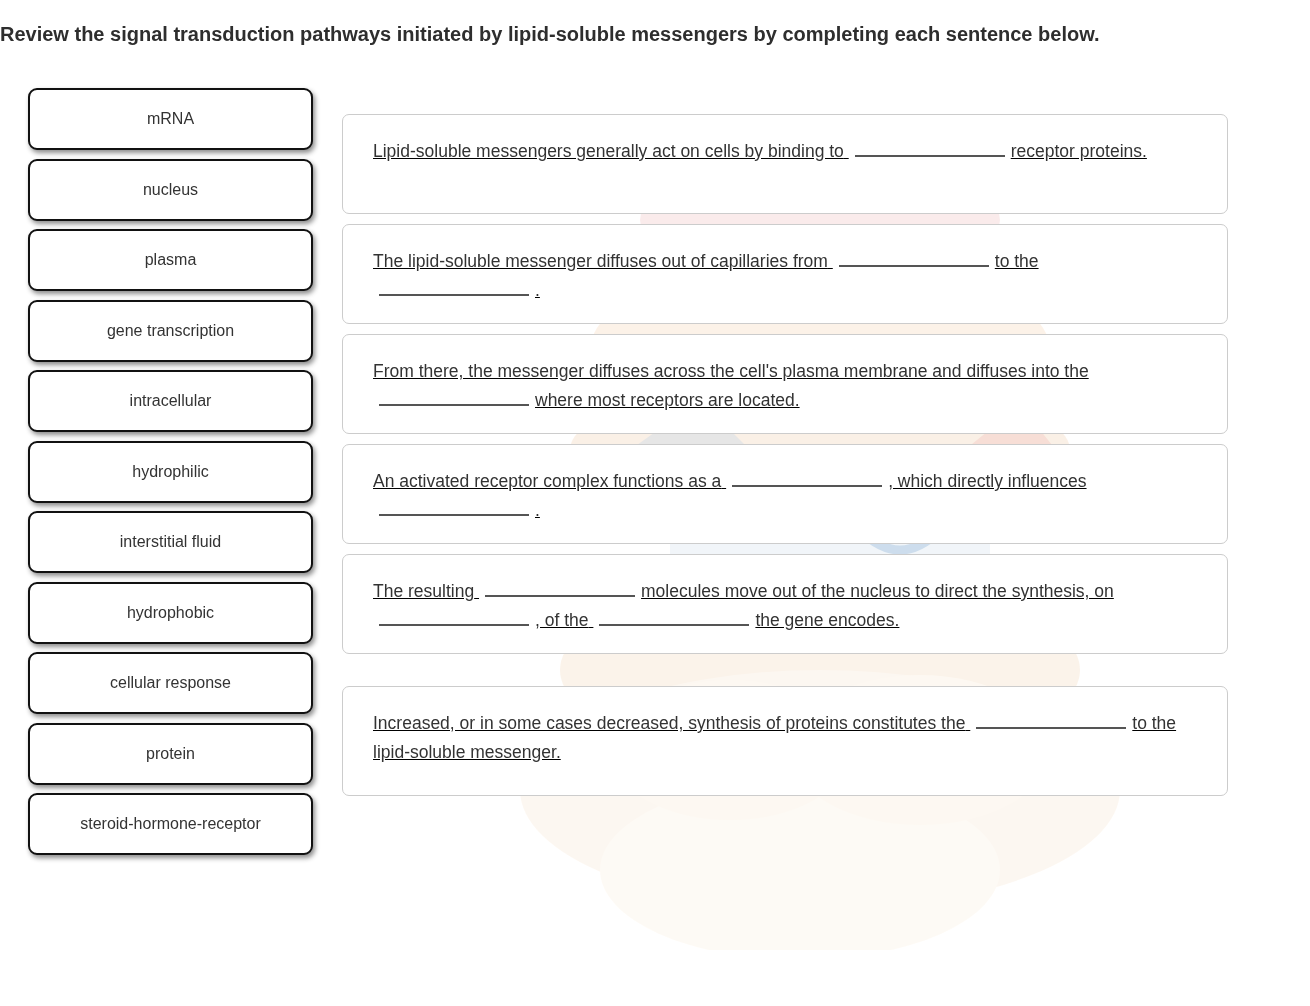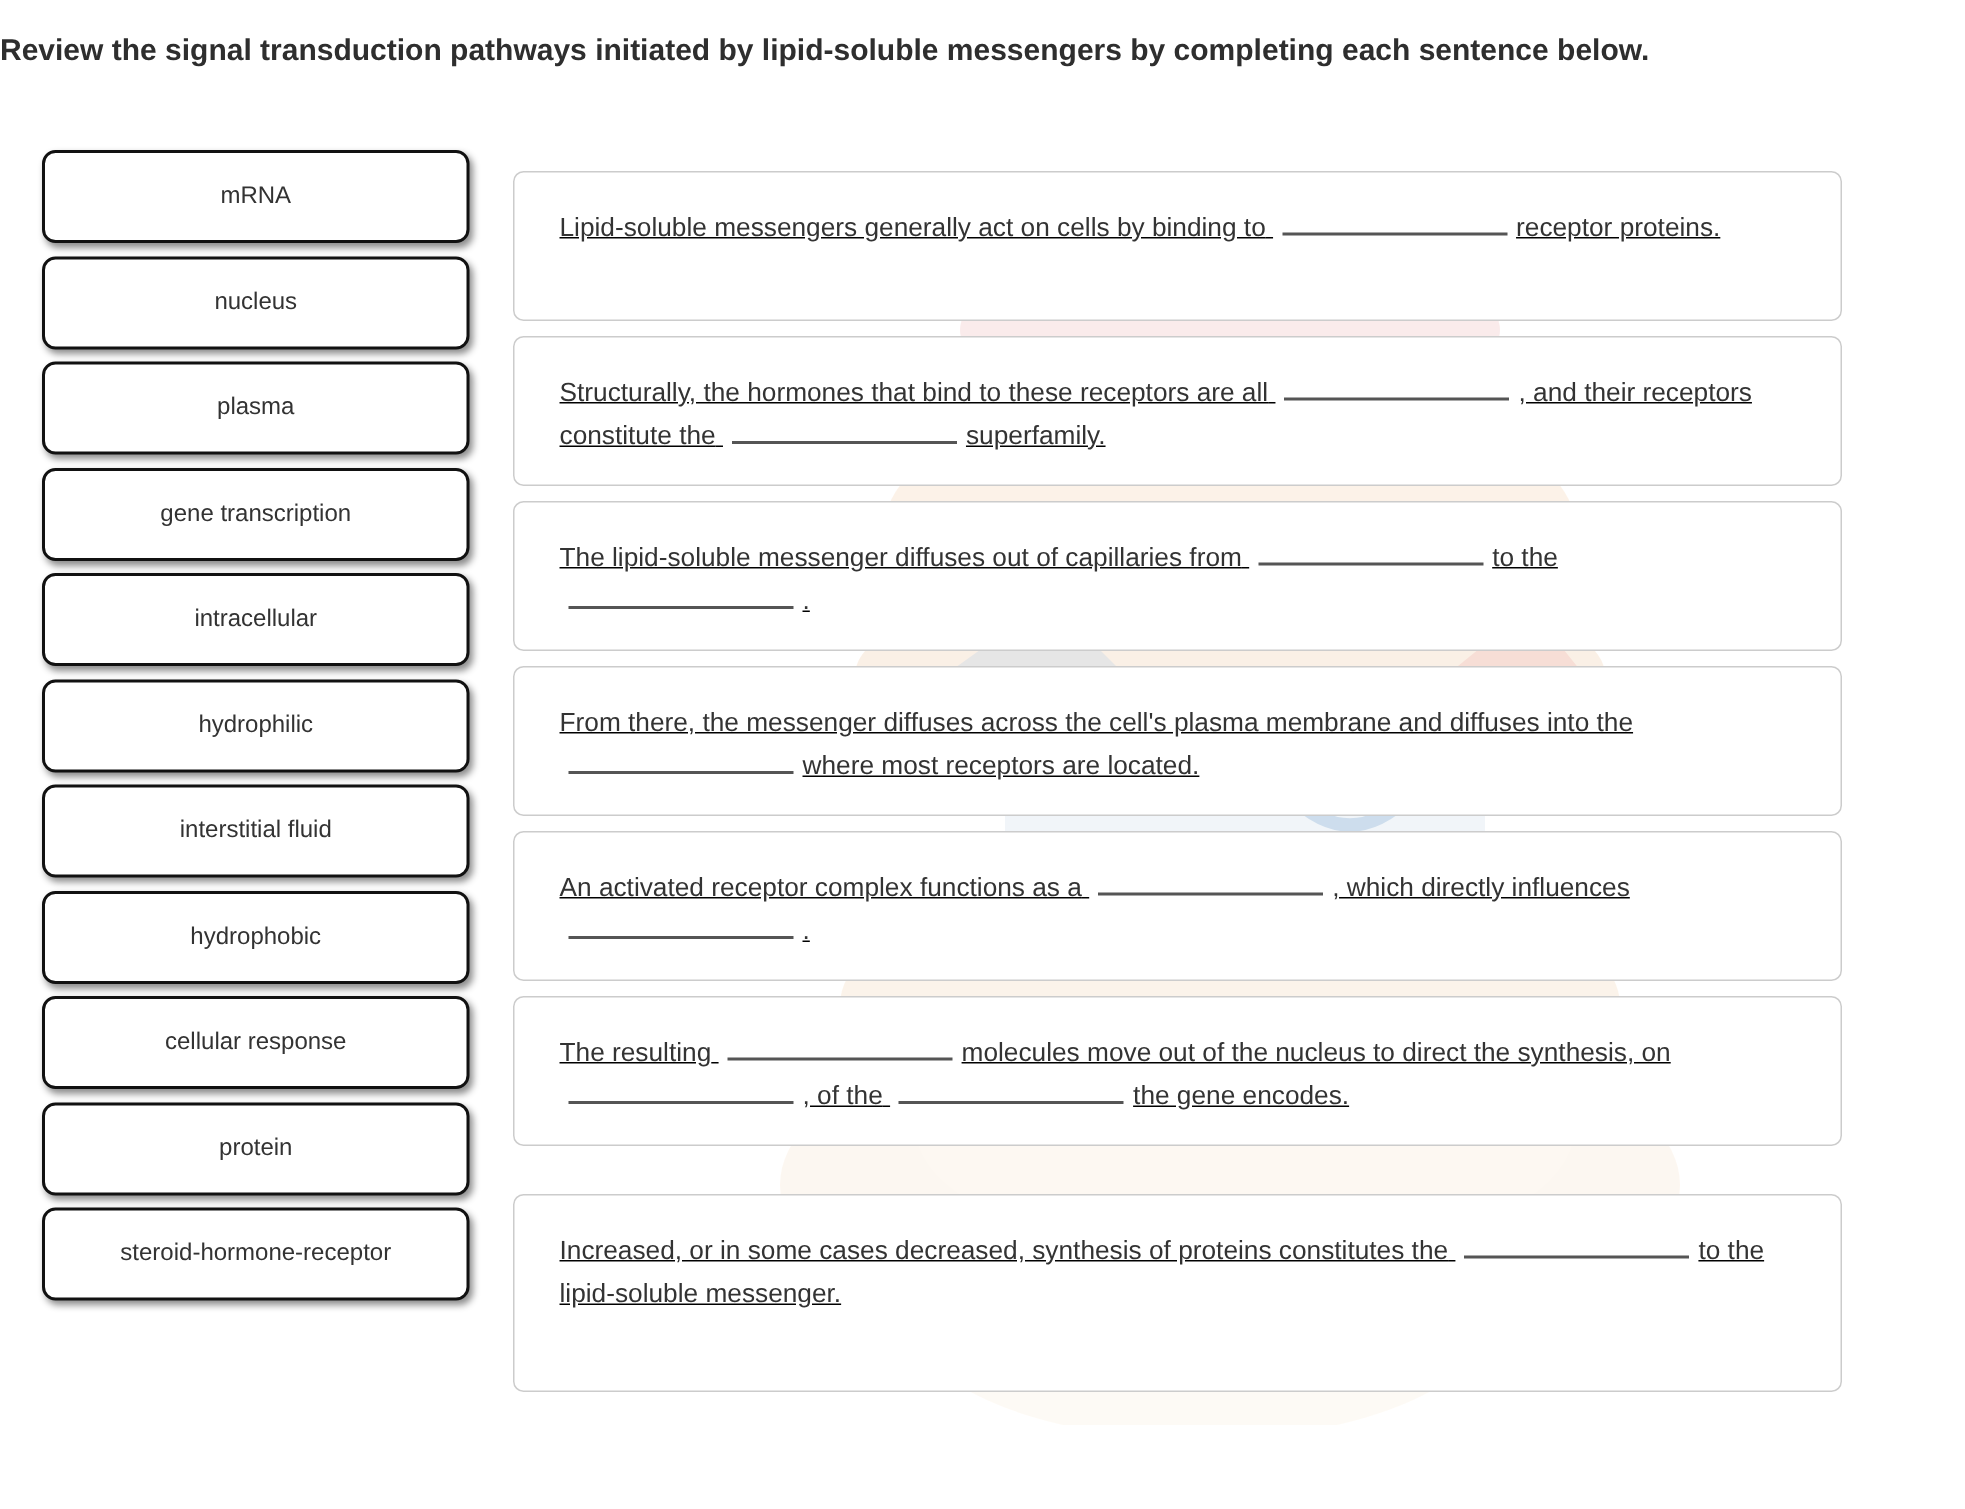--- a/index.html
+++ b/index.html
@@ -36,21 +36,21 @@
     line-height: 28px;
     color: #2e2e2e;
     white-space: nowrap;
     z-index: 3;
   }
 
   
   #word-bank {
     position: absolute;
     left: 28px;
-    top: 100px;
+    top: 88px;
     width: 285px;
     z-index: 3;
   }
   .word-tile {
     box-sizing: border-box;
     width: 285px;
     height: 62px;
     margin-bottom: 8.5px;
     background: #ffffff;
     border: 2px solid #111111;
@@ -79,21 +79,21 @@
     box-sizing: border-box;
     width: 886px;
     background: #ffffff;
     border: 1px solid #cccccc;
     border-radius: 7px;
     margin-bottom: 10px;
     padding: 22px 30px 24px 30px;
     text-decoration: underline;
   }
   .sentence-card.two-line { height: 100px; }
-  .sentence-card.tall      { height: 132px; margin-top: 32px; }
+  .sentence-card.tall      { height: 110px; margin-top: 32px; }
 
   .sentence-text {
     font-size: 17.5px;
     line-height: 29px;
     color: #333333;
   }
   .blank {
     display: inline-block;
     width: 150px;
     border-bottom: 2px solid #555555;
@@ -159,23 +159,20 @@
     <div class="word-tile">
       <span class="word-tile-label">steroid-hormone-receptor</span>
     </div>
   </div>
 
 <div id="sentence-list">
     <div class="sentence-card two-line">
       <div class="sentence-text"><span>Lipid-soluble messengers generally act on cells by binding to</span> <span class="blank"></span><span>receptor proteins.</span> </div>
     </div>
     <div class="sentence-card two-line">
-      <div class="sentence-text"><span>Structurally, the hormones that bind to these receptors are all</span> <span class="blank"></span><span>, and their receptors constitute the</span> <span class="blank"></span><span>superfamily.</span> </div>
-    </div>
-    <div class="sentence-card two-line">
       <div class="sentence-text"><span>The lipid-soluble messenger diffuses out of capillaries from</span> <span class="blank"></span><span>to the</span> <span class="blank"></span><span>.</span> </div>
     </div>
     <div class="sentence-card two-line">
       <div class="sentence-text"><span>From there, the messenger diffuses across the cell's plasma membrane and diffuses into the</span> <span class="blank"></span><span>where most receptors are located.</span> </div>
     </div>
     <div class="sentence-card two-line">
       <div class="sentence-text"><span>An activated receptor complex functions as a</span> <span class="blank"></span><span>, which directly influences</span> <span class="blank"></span><span>.</span> </div>
     </div>
     <div class="sentence-card two-line">
       <div class="sentence-text"><span>The resulting</span> <span class="blank"></span><span>molecules move out of the nucleus to direct the synthesis, on</span> <span class="blank"></span><span>, of the</span> <span class="blank"></span><span>the gene encodes.</span> </div>

